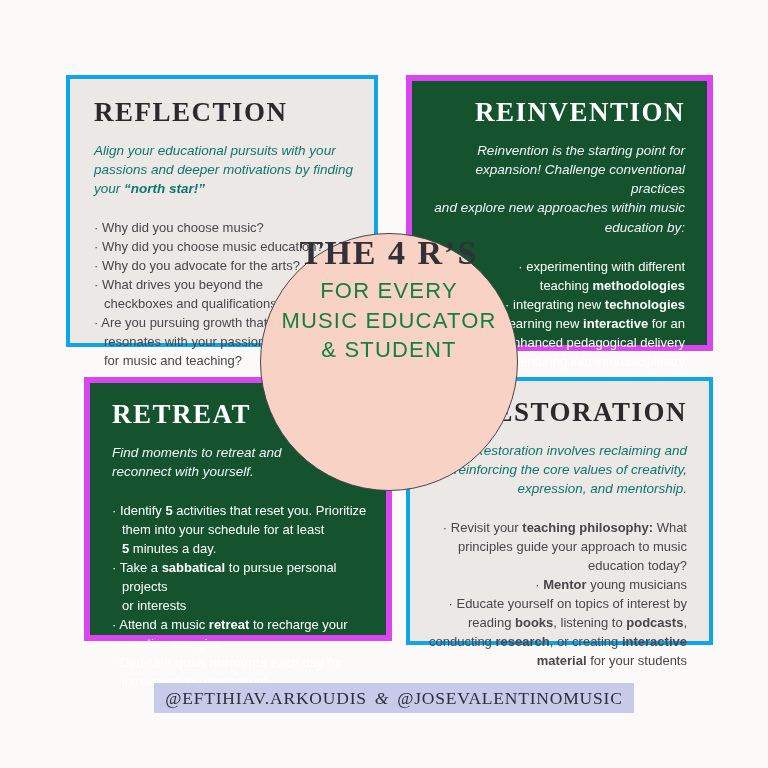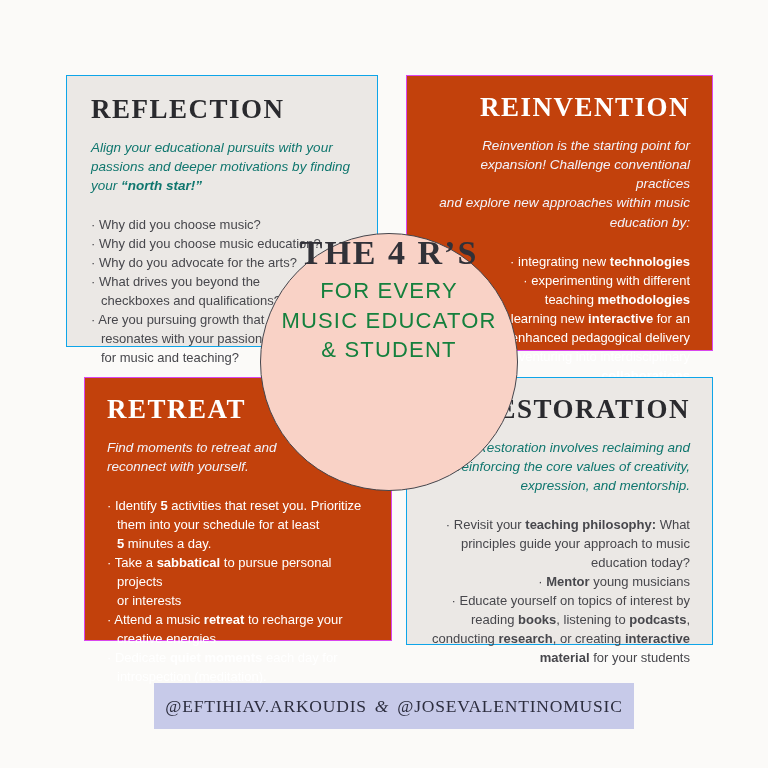--- a/index.html
+++ b/index.html
@@ -6,26 +6,26 @@
   .board {
     position: relative;
     width: 768px; height: 768px;
     background: #fbfaf8;
     font-family: "Liberation Sans", sans-serif;
     overflow: hidden;
   }
   .card { position: absolute; box-sizing: border-box; }
   .card.light {
     background: #ebe8e5;
-    border: 1px solid #0ea5e9;
+    border: 4px solid #0ea5e9;
     color: #47474c;
   }
   .card.blue {
-    background: #c2410c;
-    border: 1px solid #d946ef;
+    background: #14532d;
+    border: 6px solid #d946ef;
     color: #ffffff;
   }
   .card h2 {
     font-family: "Liberation Serif", "DejaVu Serif", serif;
     font-size: 27px;
     font-weight: 600;
     letter-spacing: 1.5px;
     margin: 0 0 13px 0;
     color: #2a2a2e;
   }
@@ -79,21 +79,21 @@
     font-size: 22px;
     letter-spacing: 1.2px;
     line-height: 1.35;
     color: #15803d;
     white-space: pre-line;
   }
 
   .footer-band {
     position: absolute;
     left: 154px; top: 683px;
-    width: 480px; height: 46px;
+    width: 480px; height: 30px;
     background: #c7cae9;
     display: flex; align-items: center; justify-content: center;
     font-family: "Liberation Serif", "DejaVu Serif", serif;
     font-size: 17.5px;
     letter-spacing: 0.8px;
     color: #2c2d3e;
   }
   .footer-band .amp { font-style: italic; margin: 0 8px; }
 </style>
 </head>
@@ -118,23 +118,23 @@
       </ul>
   </section>
 
   <section class="card blue align-right tr">
     <h2>REINVENTION</h2>
     <p class="intro">Reinvention is the starting point for
 expansion! Challenge conventional practices
 and explore new approaches within music
 education by:</p>
     <ul class="bullets">
-        <li>· integrating new <b>technologies</b></li>
         <li>· experimenting with different
 teaching <b>methodologies</b></li>
+        <li>· integrating new <b>technologies</b></li>
         <li>· learning new <b>interactive</b> for an
 enhanced pedagogical delivery</li>
         <li>· venturing into interdisciplinary
 <b>collaborations</b></li>
       </ul>
   </section>
 
   <section class="card blue align-left bl">
     <h2>RETREAT</h2>
     <p class="intro">Find moments to retreat and

